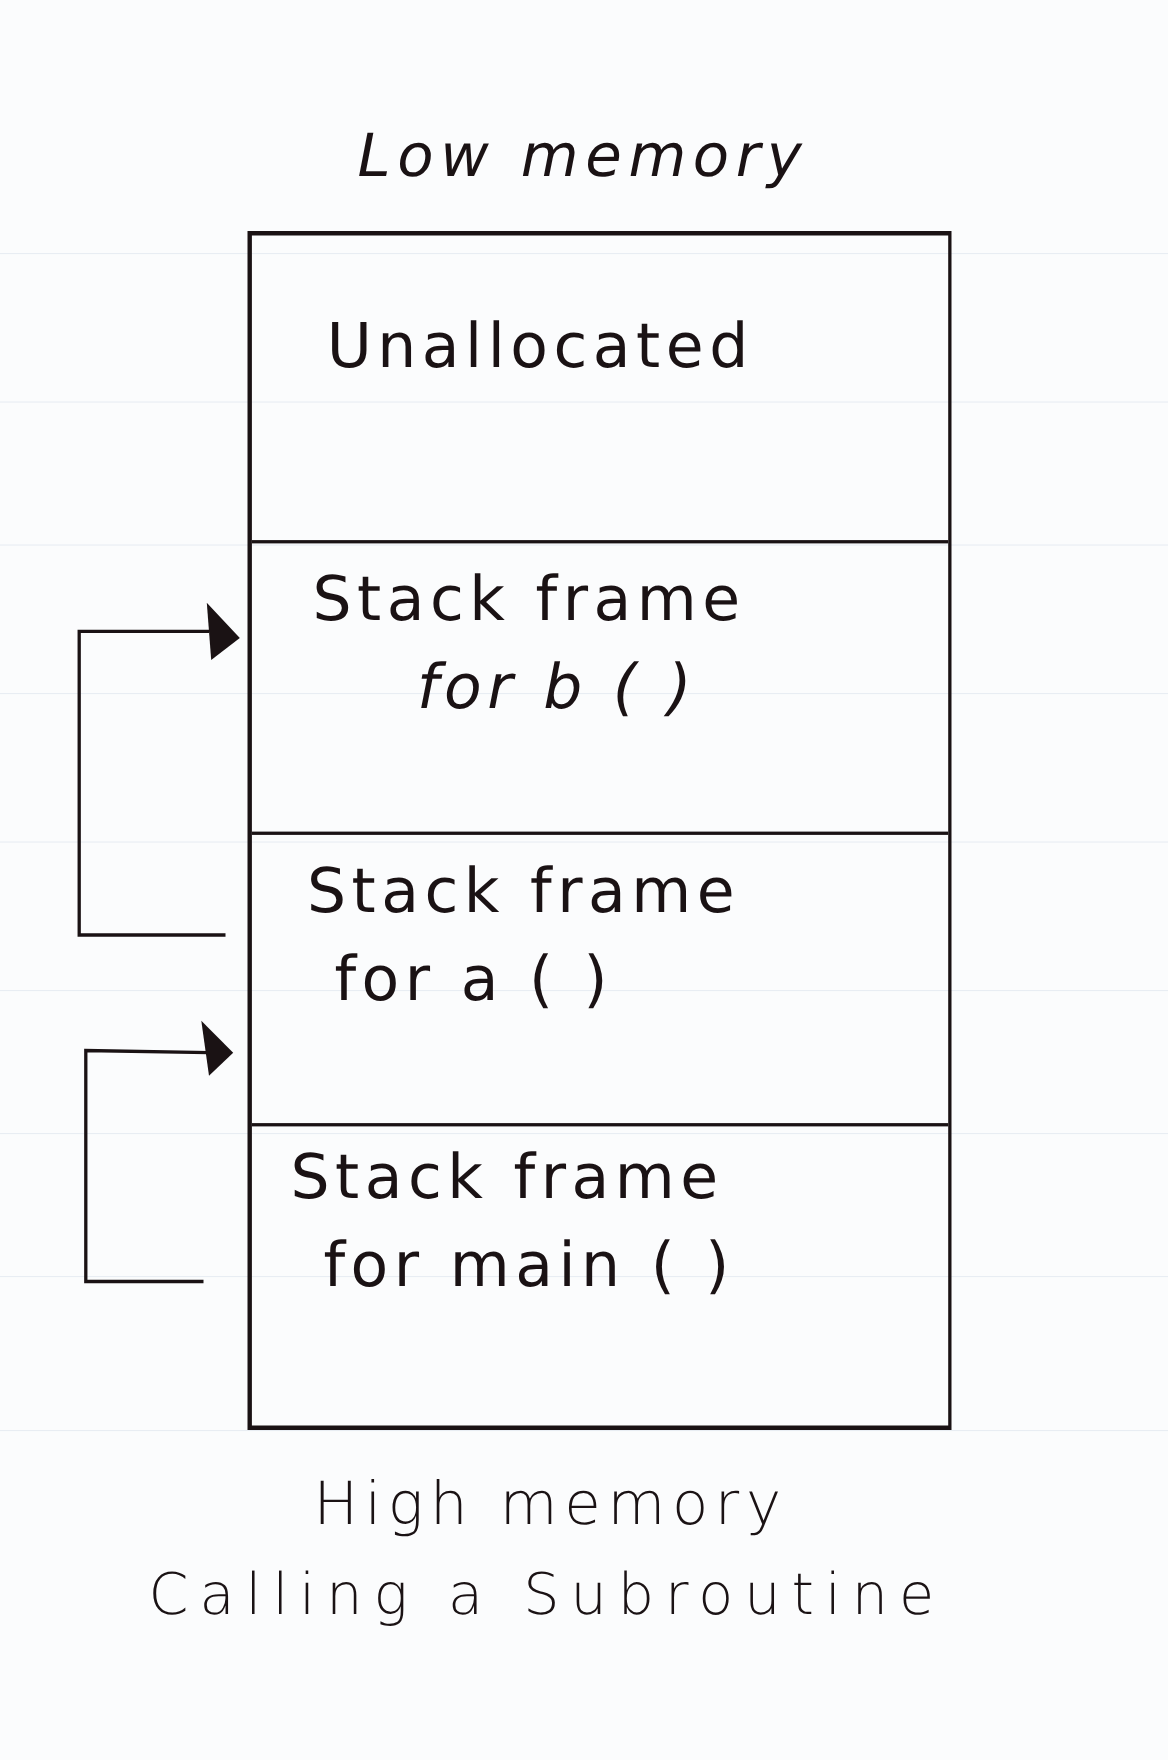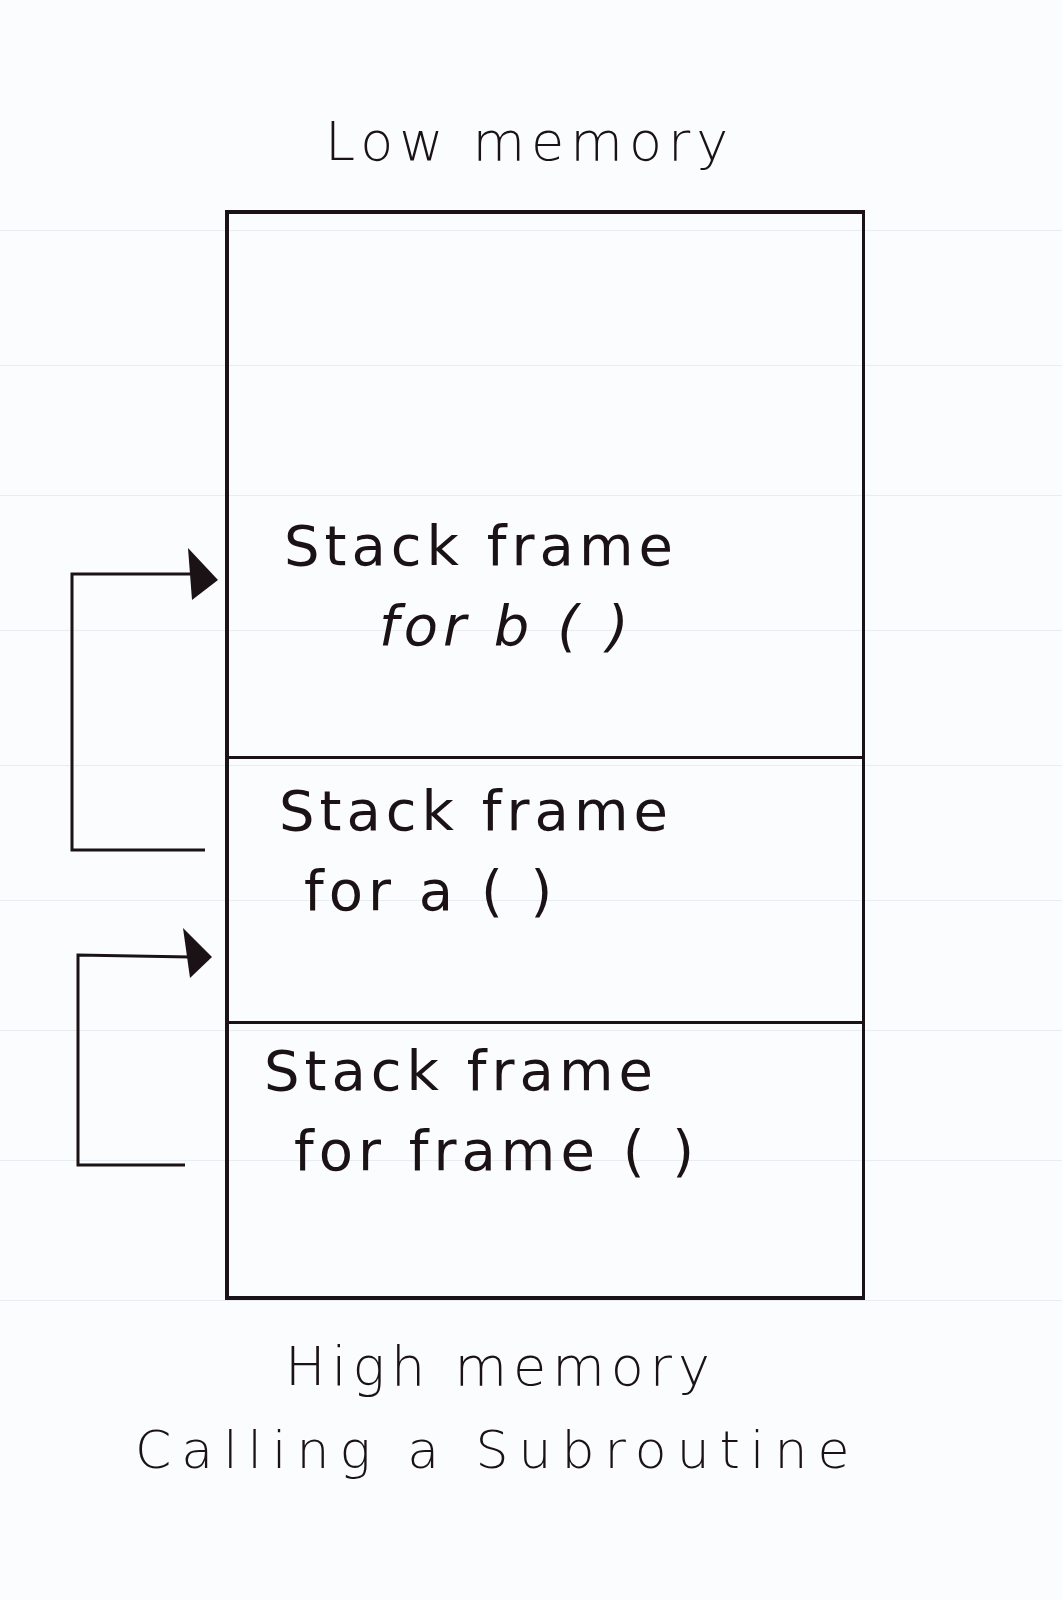--- a/index.html
+++ b/index.html
@@ -44,34 +44,37 @@
   <div class="paper-line" style="top:365px"></div>
   <div class="paper-line" style="top:495px"></div>
   <div class="paper-line" style="top:630px"></div>
   <div class="paper-line" style="top:765px"></div>
   <div class="paper-line" style="top:900px"></div>
   <div class="paper-line" style="top:1030px"></div>
   <div class="paper-line" style="top:1160px"></div>
   <div class="paper-line" style="top:1300px"></div>
 </div>
 
-<div class="label" style="left:325px; top:110px;">Low memory</div>
+<div class="label" style="left:325px; top:110px;font-style:italic;">Low memory</div>
 
 <div class="stack-box">
+  <div class="frame" style="top:0; height:280px;">
+    <div class="frame-text" style="left:68px; top:70px;">Unallocated</div>
+  </div>
   <div class="frame" style="top:280px; height:265px;">
     <div class="frame-text" style="left:55px; top:20px;">Stack frame</div>
     <div class="frame-text" style="left:150px; top:100px;font-style:italic;">for b ( )</div>
   </div>
   <div class="frame" style="top:545px; height:265px;">
     <div class="frame-text" style="left:50px; top:20px;">Stack frame</div>
     <div class="frame-text" style="left:75px; top:100px;text-align:center;">for a ( )</div>
   </div>
   <div class="frame" style="top:810px; height:276px;">
     <div class="frame-text" style="left:35px; top:15px;">Stack frame</div>
-    <div class="frame-text" style="left:65px; top:95px;">for frame ( )</div>
+    <div class="frame-text" style="left:65px; top:95px;">for main ( )</div>
   </div>
 </div>
 
 <svg class="arrows" width="1062" height="1600">
   <g stroke="#1a1214" stroke-width="3" fill="none">
     <polyline points="205,850 72,850 72,574 190,574"></polyline>
     <polygon points="188,548 218,580 192,600" fill="#1a1214" stroke="none"></polygon>
   </g>
   <g stroke="#1a1214" stroke-width="3" fill="none">
     <polyline points="185,1165 78,1165 78,955 190,957"></polyline>

